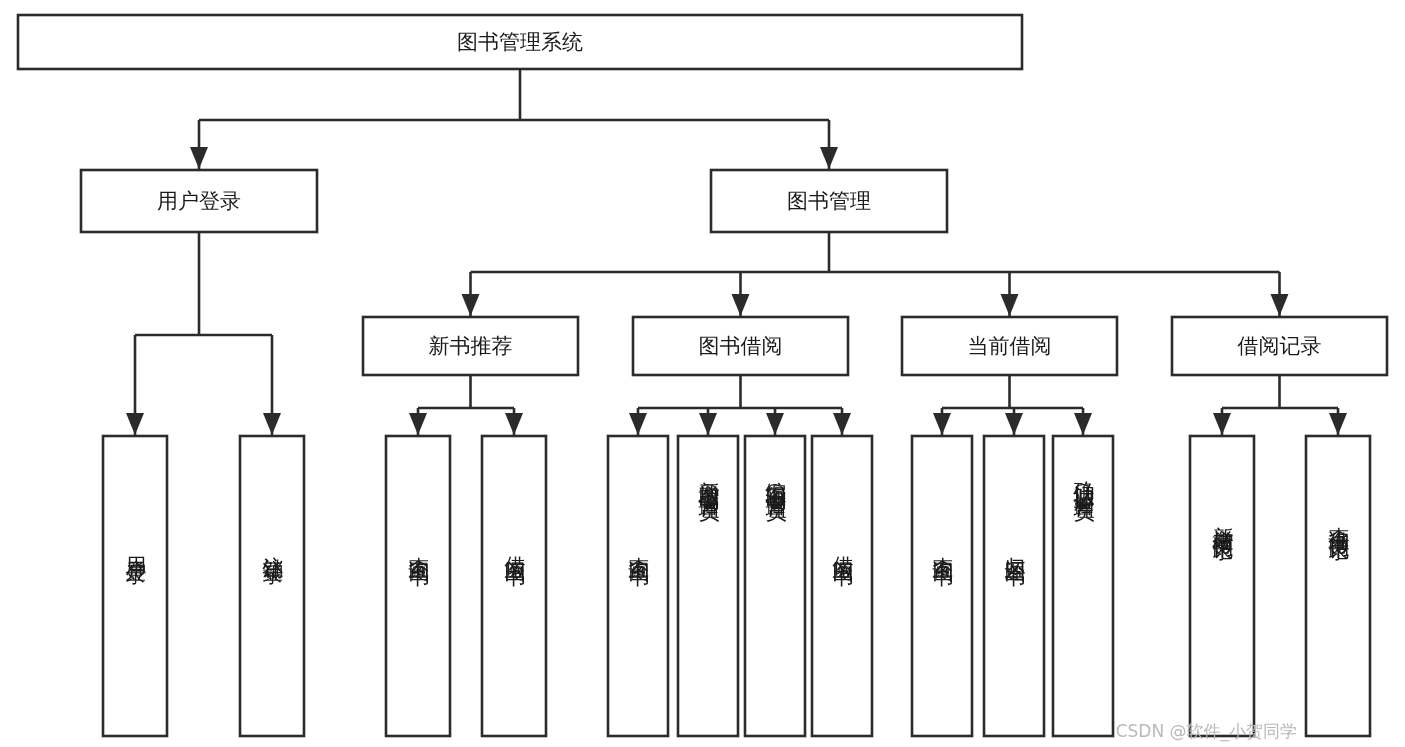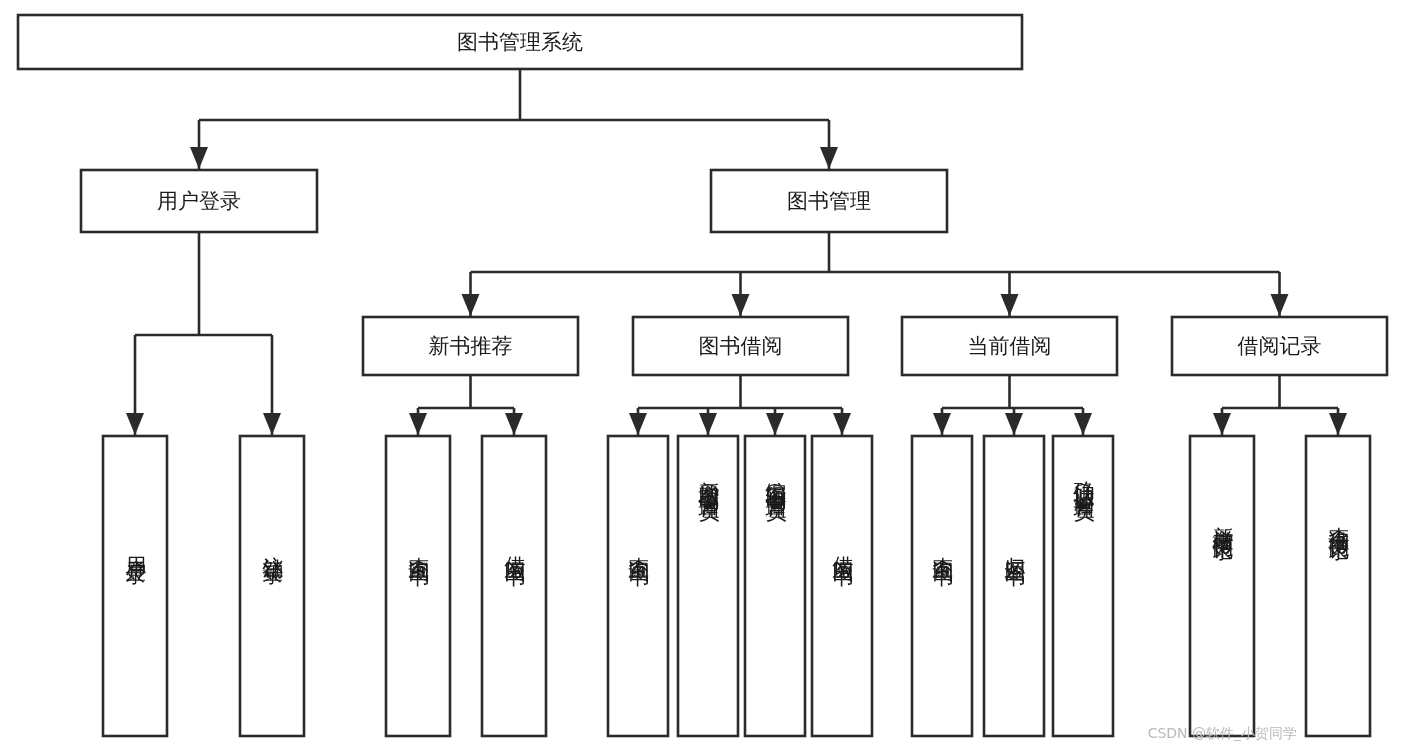--- a/index.html
+++ b/index.html
@@ -56,21 +56,21 @@
     writing-mode: vertical-rl;
     text-orientation: upright;
     letter-spacing: 3px;
     dominant-baseline: central;
   }
   .watermark {
     position: absolute;
     right: 8px;
     bottom: 4px;
     font-family: "DejaVu Sans", "Liberation Sans", sans-serif;
-    font-size: 14px;
+    font-size: 17px;
     color: #b9b9b9;
     white-space: nowrap;
     user-select: none;
   }
 </style>
 </head>
 <body>
 
 <div id="diagram-root">
 

